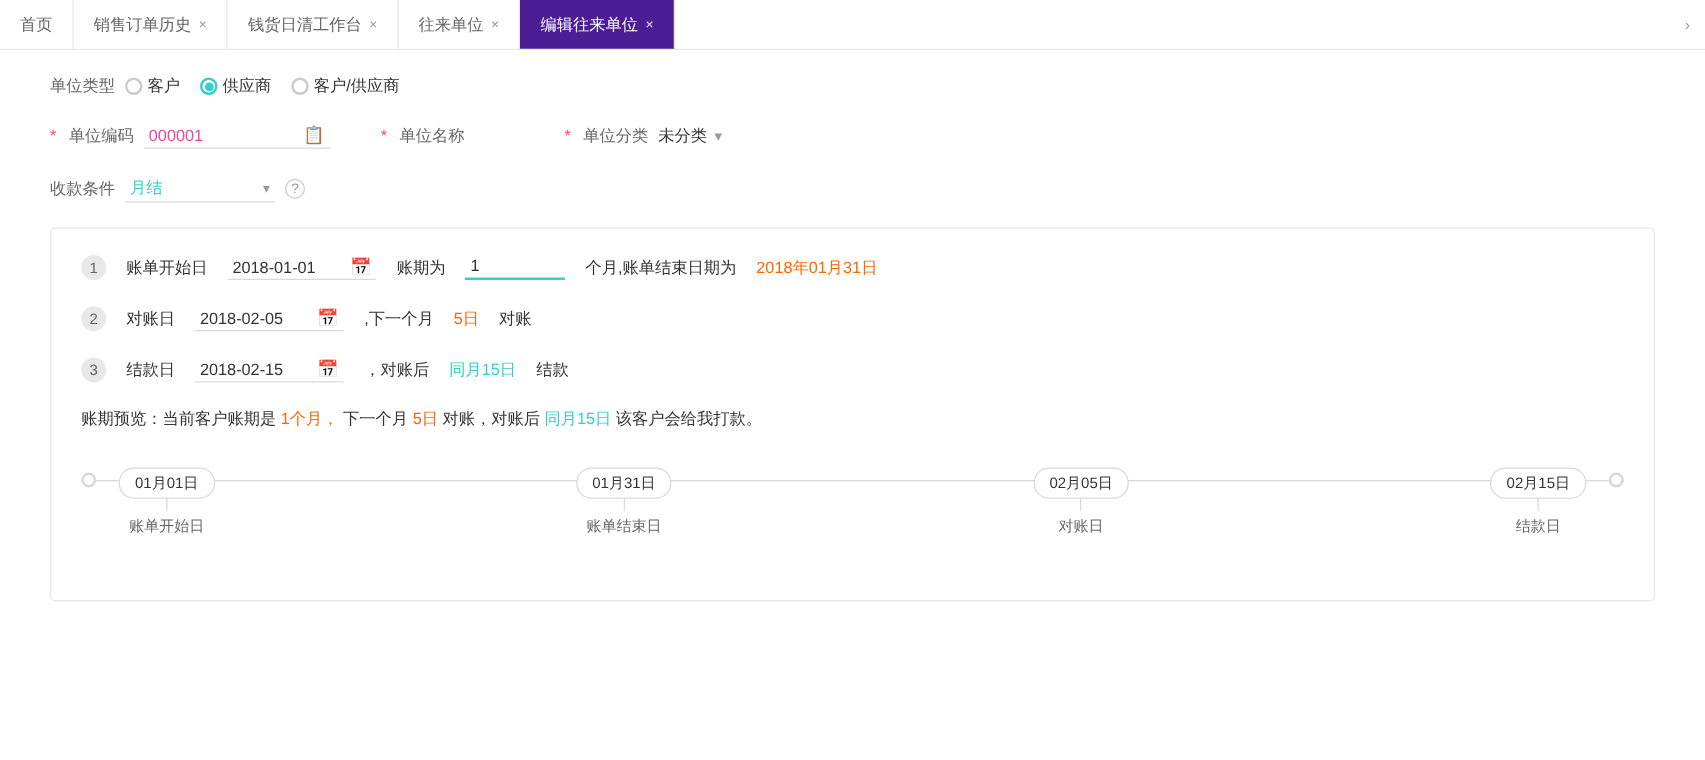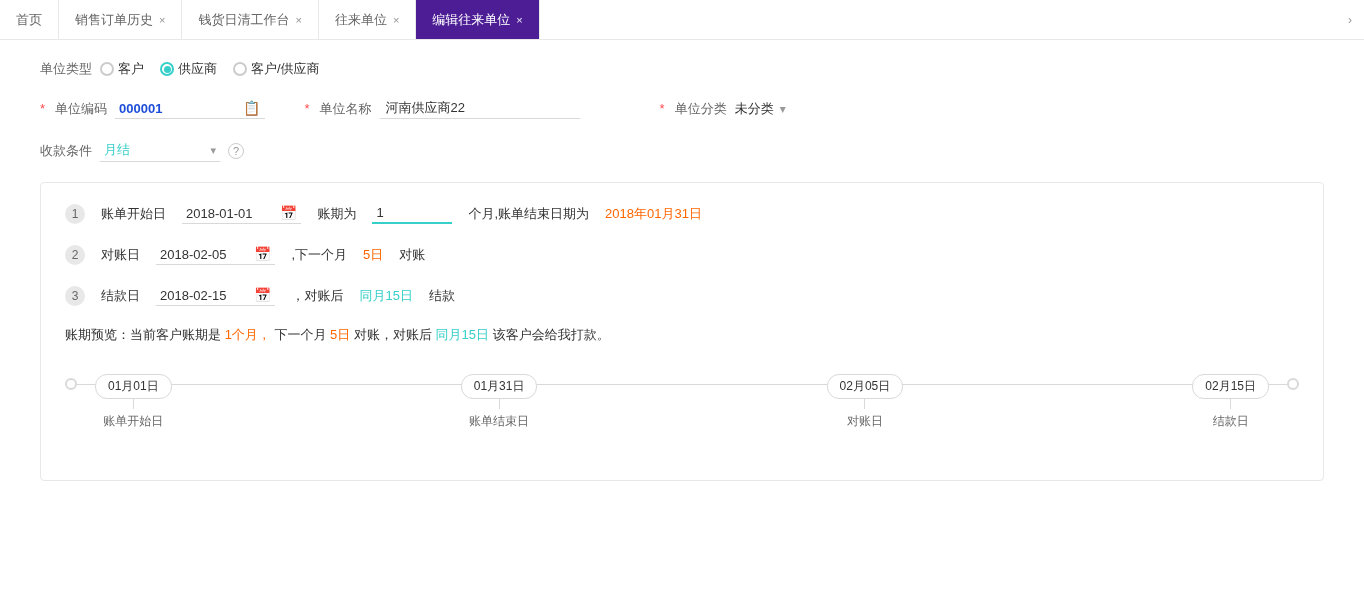--- a/index.html
+++ b/index.html
@@ -335,28 +335,27 @@
         </label>
       </div>
     </div>
   </div>
 
   <div class="form-row">
     <div class="form-group">
       <span class="required-star">*</span>
       <span class="form-label">单位编码</span>
       <div class="input-with-icon">
-        <input type="text" class="" value="000001" style="border: none; outline: none; font-size: 13px; color: #1d4ed8; width: 120px; font-weight: bold;">
+        <input type="text" class="" value="000001" style="border: none; outline: none; font-size: 13px; color: #ec4899; width: 120px;">
         <span class="calendar-icon">📋</span>
       </div>
     </div>
     <div class="form-group">
       <span class="required-star">*</span>
       <span class="form-label">单位名称</span>
-      <input type="text" class="text-input" value="河南供应商22" style="width: 200px;">
     </div>
     <div class="form-group" style="margin-left:40px;">
       <span class="required-star">*</span>
       <span class="form-label">单位分类</span>
       <div class="classify-wrapper">
         <span class="classify-value">未分类</span>
         <span class="classify-arrow">▾</span>
       </div>
     </div>
   </div>

